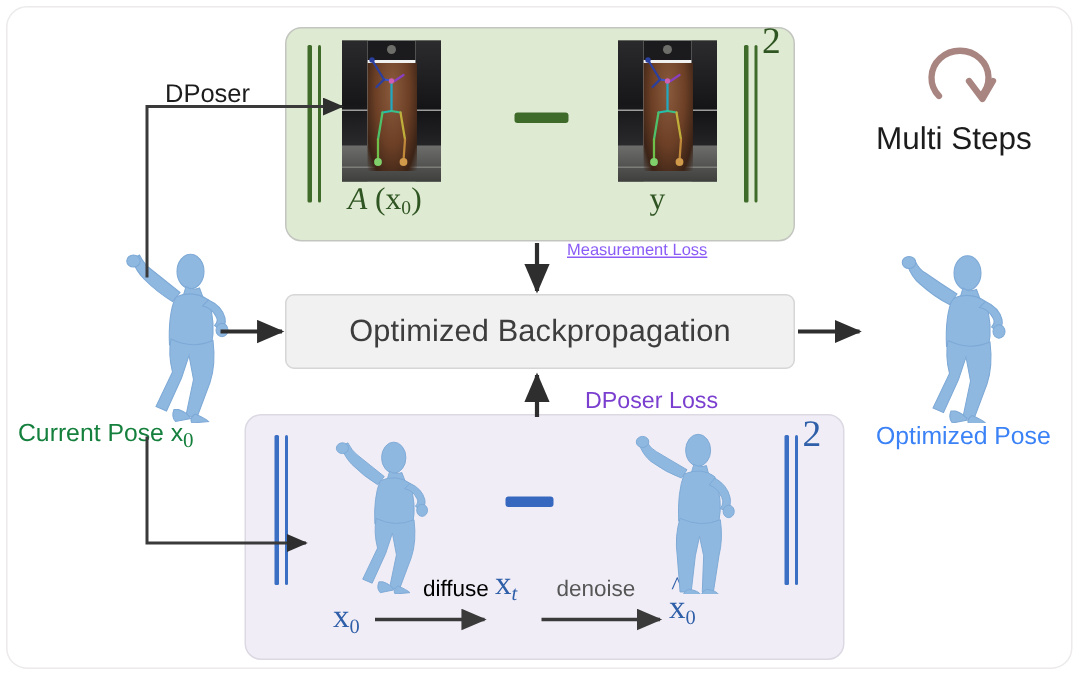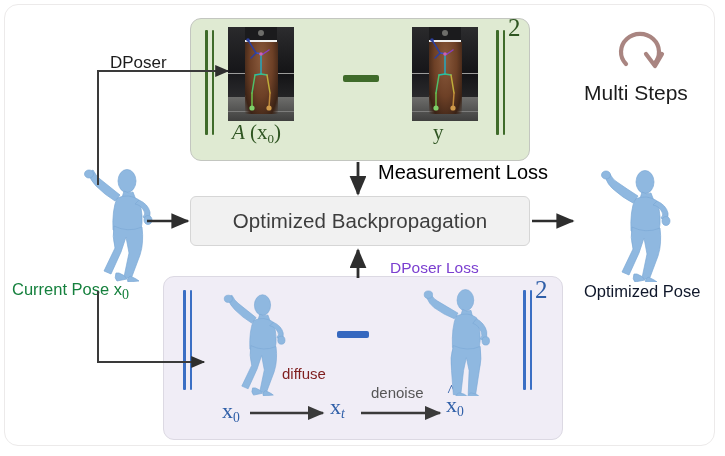--- a/index.html
+++ b/index.html
@@ -37,31 +37,31 @@
 
   
   .minus{position:absolute;border-radius:2px;}
   .minus.g{background:#3f6b2a;}
   .minus.b{background:#3668bf;}
 
   
   .lbl{position:absolute;white-space:nowrap;}
   .lbl-serif{font-family:"Liberation Serif",serif;text-align:center;}
   #lbl-degrade{left:110px;top:53px;font-size:17px;color:#1c1c1c;}
-  #lbl-meas{left:378px;top:161px;font-size:20px;color:#000000;}
+  #lbl-meas{left:378px;top:161px;font-size:11px;color:#8b5cf6;text-decoration:underline;}
   #lbl-dposer{left:390px;top:259px;font-size:15.5px;color:#7b3fd0;}
   #lbl-multi{left:584px;top:81px;font-size:21px;color:#1c1c1c;}
   #lbl-cur{left:12px;top:280px;font-size:16.5px;color:#15803d;}
-  #lbl-opt{left:584px;top:282px;font-size:16.5px;color:#0f172a;}
+  #lbl-opt{left:584px;top:282px;font-size:16.5px;color:#3b82f6;}
   #lbl-ax0{left:232px;top:120px;font-size:21px;color:#2f5522;}
   #lbl-y{left:433px;top:120px;font-size:21px;color:#2f5522;}
-  #lbl-diffuse{left:266px;top:365px;font-size:15px;color:#7f1d1d;margin-left:16px;}
+  #lbl-diffuse{left:266px;top:384px;font-size:15px;color:#000000;margin-left:16px;}
   #lbl-denoise{left:371px;top:384px;font-size:15px;color:#565656;}
   #lbl-x0{left:222px;top:398px;font-size:22px;color:#2f5fa8;}
-  #lbl-xt{left:330px;top:394px;font-size:22px;color:#2f5fa8;}
+  #lbl-xt{left:330px;top:376px;font-size:22px;color:#2f5fa8;}
   #lbl-xh0{left:446px;top:392px;font-size:22px;color:#2f5fa8;}
   .sub{font-size:.62em;vertical-align:-0.28em;}
   .it{font-style:italic;}
 
   
   .photo{position:absolute;width:66px;height:94px;overflow:hidden;
       background:#101012;}
   .photo .strip-l,.photo .strip-r{position:absolute;top:0;height:100%;}
   .photo .strip-l{left:0;width:17px;background:linear-gradient(180deg,#2a2a2c,#17171a 45%,#3a3a3c);}
   .photo .strip-r{right:0;width:17px;background:linear-gradient(180deg,#2c2c2e,#141416 50%,#343436);}

